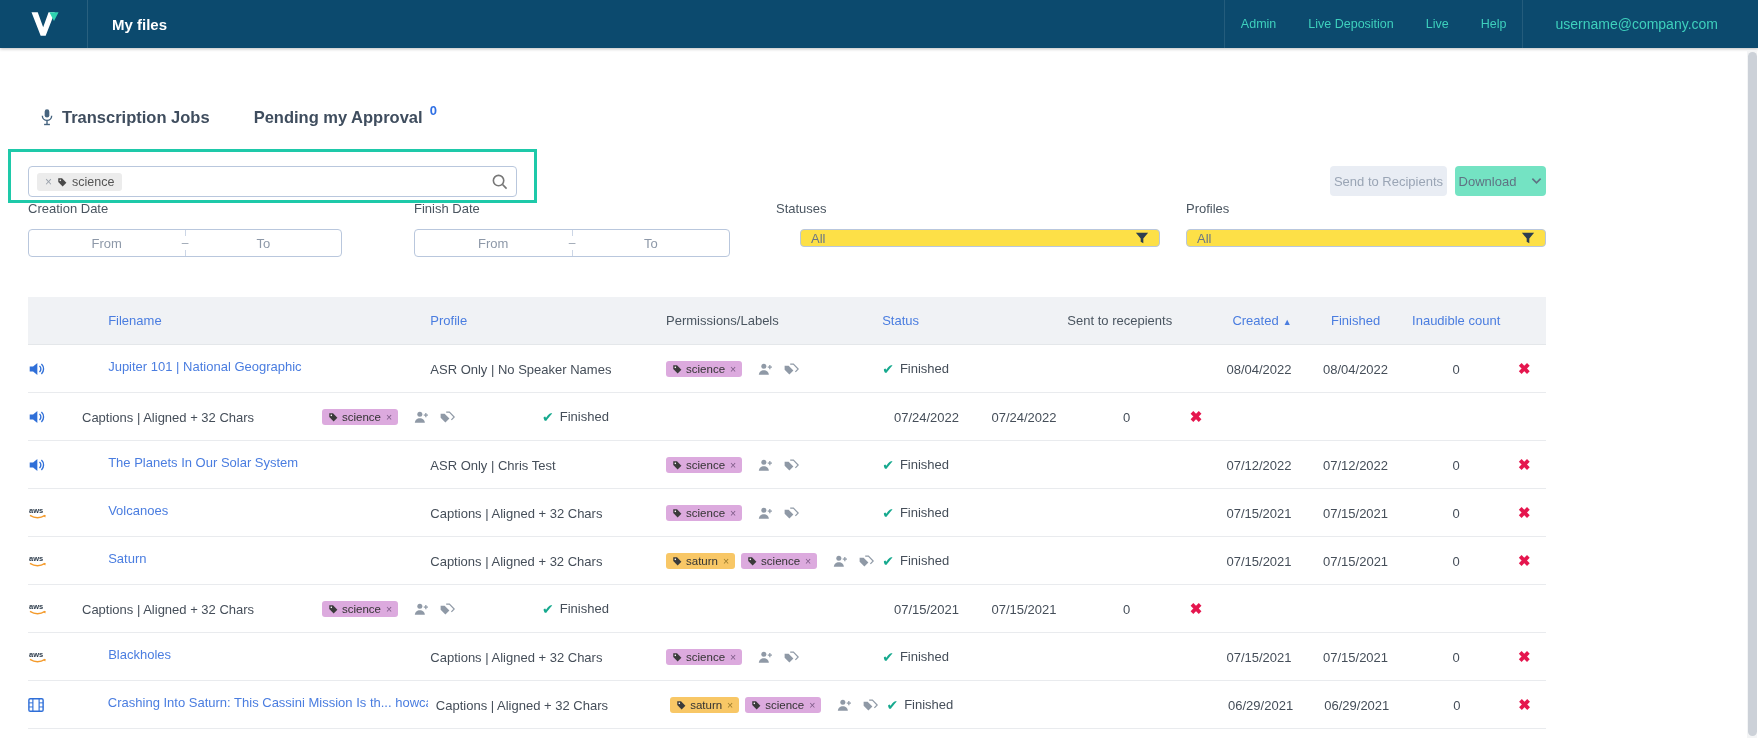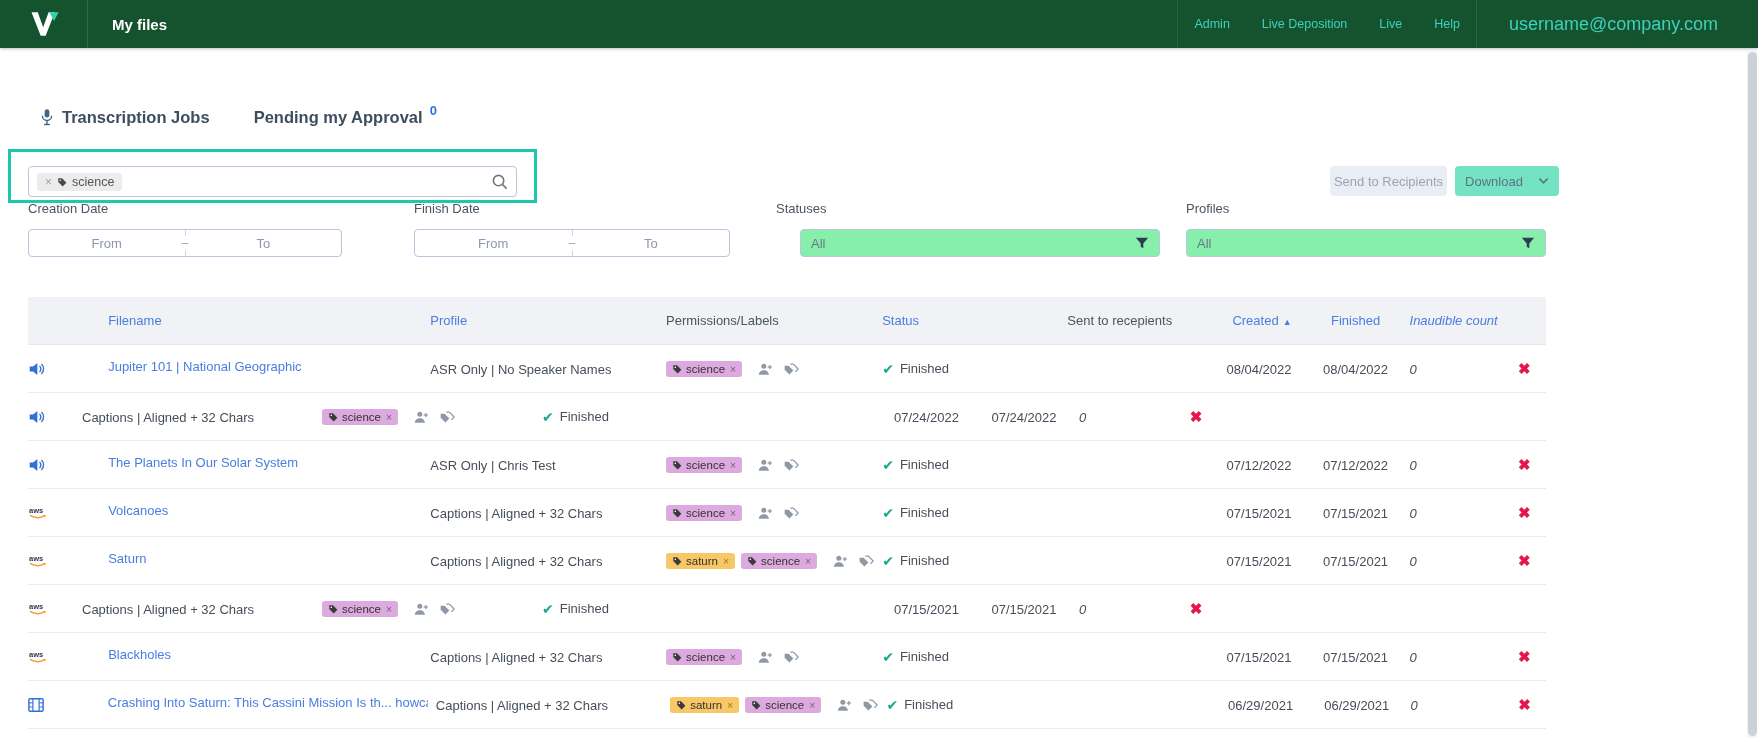--- a/index.html
+++ b/index.html
@@ -3,29 +3,29 @@
 <meta charset="utf-8">
 <style>
   * { margin:0; padding:0; box-sizing:border-box; }
   body { background:#fff; }
   #app {
     position:relative; width:1758px; height:740px; overflow:hidden;
     background:#fff; font-family:"Liberation Sans", sans-serif; color:#4a5560;
   }
   
   .topnav { position:absolute; left:0; top:0; width:1758px; height:48px;
-            background:#14532d; display:flex; align-items:center;
+            background:#0c4a6e; display:flex; align-items:center;
             box-shadow:0 1px 3px rgba(0,0,0,.25); }
   .logo-block { width:88px; height:48px; display:flex; align-items:center; justify-content:center;
                 border-right:1px solid rgba(255,255,255,.12); }
   .nav-title { color:#fff; font-size:15px; font-weight:bold; margin-left:24px; }
   .nav-right { position:absolute; right:0; top:0; height:48px; display:flex; align-items:center; }
   .nav-link { color:#3ed0bd; font-size:12.5px; margin:0 16px; cursor:pointer; white-space:nowrap; }
   .nav-sep { width:1px; height:48px; background:rgba(255,255,255,.10); }
-  .nav-email { color:#3ed0bd; font-size:18px; margin:0 40px 0 32px; cursor:pointer; }
+  .nav-email { color:#3ed0bd; font-size:14px; margin:0 40px 0 32px; cursor:pointer; }
   
   .tabs { position:absolute; left:40px; top:108px; display:flex; align-items:flex-start; }
   .tab { display:flex; align-items:center; font-size:16.5px; font-weight:bold; color:#3f4d5e;
          margin-right:44px; cursor:pointer; }
   .tab .micwrap { margin-right:8px; display:inline-flex; }
   .tab-count { color:#2f6fe4; font-size:13px; font-weight:bold; position:relative; top:-7px; margin-left:7px; }
   
   .highlight-box { position:absolute; left:8px; top:149px; width:529px; height:54px;
                    border:3px solid #1ec9a9; background:transparent; pointer-events:none; }
   .search-box { position:absolute; left:28px; top:166px; width:489px; height:31px;
@@ -34,46 +34,46 @@
   .search-chip { display:inline-flex; align-items:center; background:#ececec; border-radius:3px;
                  padding:2px 8px; font-size:12.5px; color:#555; gap:5px; }
   .search-chip .x { color:#9aa1ab; font-size:12px; cursor:pointer; }
   .search-spacer { flex:1; }
   .search-ico { display:inline-flex; cursor:pointer; }
   
   .btn { position:absolute; top:166px; height:30px; border:none; border-radius:4px;
          font-family:"Liberation Sans", sans-serif; font-size:13px; cursor:pointer;
          display:flex; align-items:center; justify-content:center; }
   .btn-send { left:1330px; width:117px; background:#e9edf4; color:#9aa5b5; }
-  .btn-download { left:1455px; width:104px; background:#74e3c3; color:#5f7283; gap:15px; }
+  .btn-download { left:1455px; width:91px; background:#74e3c3; color:#5f7283; gap:15px; }
   
   .filter-label { position:absolute; top:201px; font-size:13px; color:#4a5560; }
   .date-range { position:absolute; top:229px; height:28px; border:1px solid #b9c7dd; border-radius:4px;
                 background:#fff; display:flex; align-items:center; }
   .date-half { flex:1; text-align:center; font-size:13px; color:#8d98a8; cursor:text; }
   .date-div { width:1px; height:100%; background:#ccd6e6; }
   .date-dash { position:absolute; left:50%; transform:translateX(-50%); background:#fff;
                color:#9aa4b2; font-size:12px; padding:0 4px; }
-  .select-box { position:absolute; top:229px; height:28px; border:1px solid #b9c7dd; border-radius:4px;
-                background:#86efac; display:flex; align-items:center; padding:0 10px; cursor:pointer; }
+  .select-box { position:absolute; top:229px; height:18px; border:1px solid #b9c7dd; border-radius:4px;
+                background:#fde047; display:flex; align-items:center; padding:0 10px; cursor:pointer; }
   .select-val { font-size:13px; color:#6b7685; flex:1; }
   
   .table { position:absolute; left:28px; top:297px; width:1518px; }
   .thead { display:flex; align-items:center; height:48px; background:#f0f2f5;
            border-bottom:1px solid #e4e7ea; }
   .trow { display:flex; align-items:center; height:48px; border-bottom:1px solid #e9ebee; background:#fff; }
   .col-icon{width:46px; display:flex; }
   .col-filename{width:328px; padding-left:8px;margin-left:27px;}
   .col-profile{width:240px; padding-left:8px;}
   .col-labels{width:220px; padding-left:8px; display:flex; align-items:center; gap:10px;}
   .col-status{width:170px; padding-left:8px; display:flex; align-items:center; gap:6px;}
   .col-sent{width:160px; text-align:center;}
   .col-created{width:105px; text-align:right; padding-right:10px;}
   .col-finished{width:110px; text-align:center;}
-  .col-inaudible{width:95px; font-style:italic;}
+  .col-inaudible{width:95px; text-align:center;}
   .col-delete{width:44px; text-align:center;}
   .th { font-size:13px; }
   .th-link { color:#4a7de0; cursor:pointer; }
   .th-plain { color:#4a5560; }
   .sort-ind { font-size:9px; color:#4a7de0; margin-left:4px; }
   .file-link { color:#4a7de0; font-size:13px; cursor:pointer; text-decoration:none; display:inline-block;
                white-space:nowrap; overflow:hidden; max-width:320px; }
   .cell-text { font-size:13px; color:#454e59; }
   .chip { display:inline-flex; align-items:center; border-radius:3px; padding:2px 6px;
           font-size:11.5px; color:#333; gap:4px; cursor:pointer; white-space:nowrap; }

